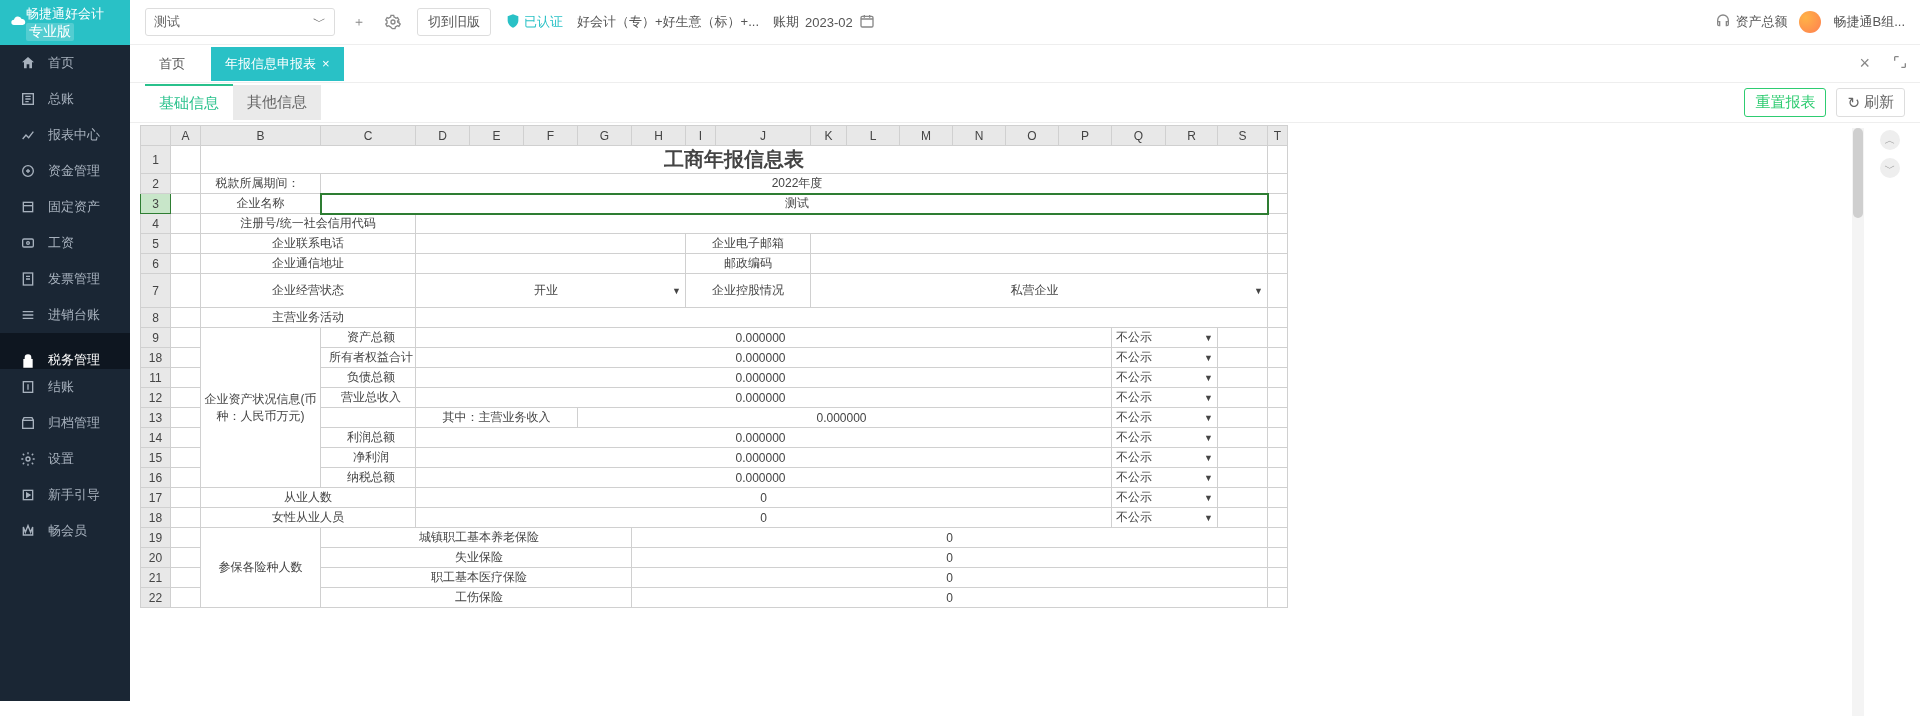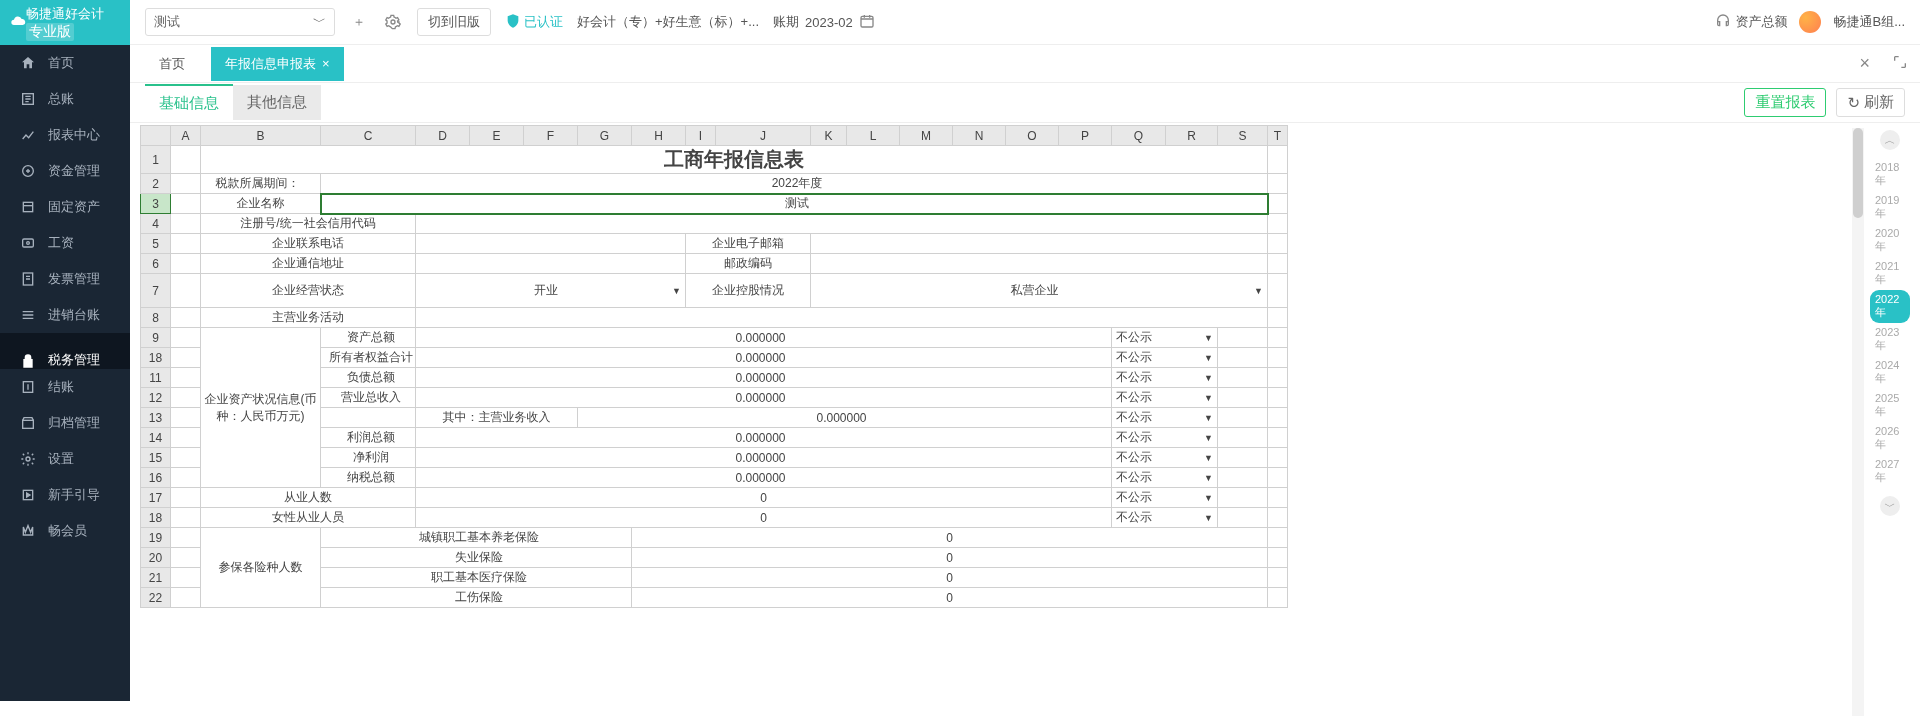--- a/index.html
+++ b/index.html
@@ -566,26 +566,14 @@
   </tbody>
 </table>
 </div>
 
 <div class="vscroll">
     <div class="thumb"></div>
   </div>
 
 <div class="year-rail">
   <div class="arrow">︿</div>
-  <div id="year-list">
-      <div class="yr">2018年</div>
-      <div class="yr">2019年</div>
-      <div class="yr">2020年</div>
-      <div class="yr">2021年</div>
-      <div class="yr active">2022年</div>
-      <div class="yr">2023年</div>
-      <div class="yr">2024年</div>
-      <div class="yr">2025年</div>
-      <div class="yr">2026年</div>
-      <div class="yr">2027年</div>
-    </div>
   <div class="arrow">﹀</div>
 </div>
 
 </body></html>

